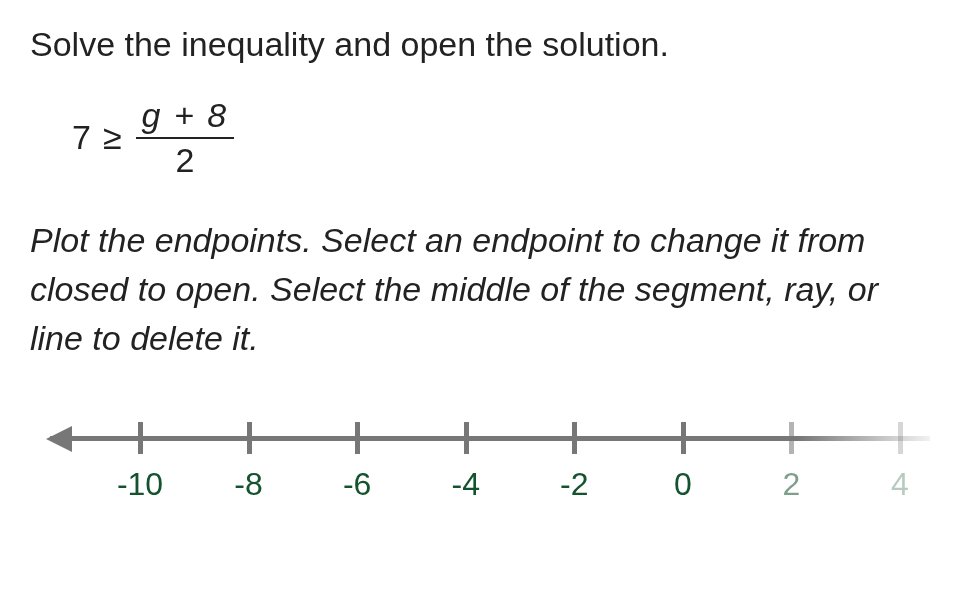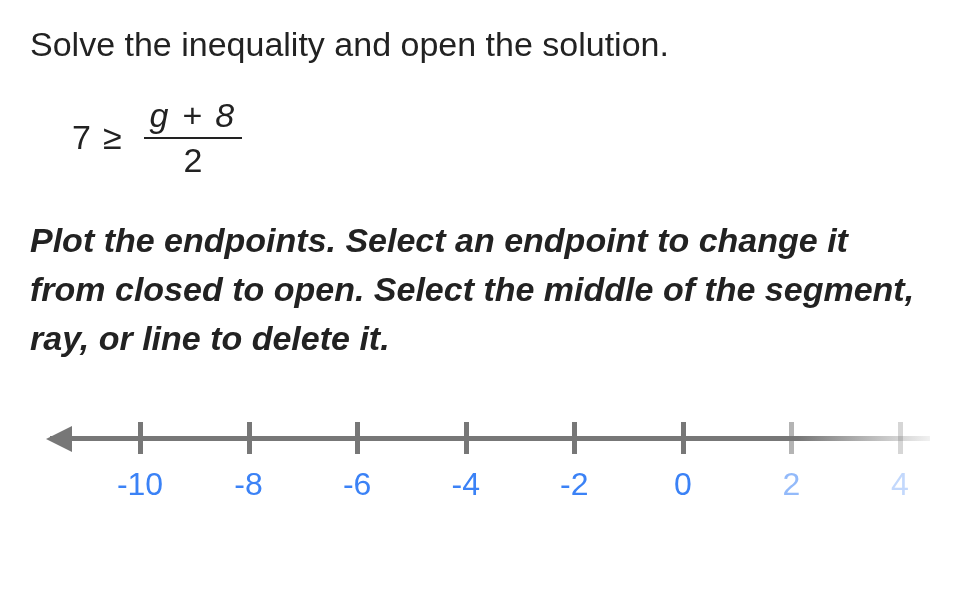--- a/index.html
+++ b/index.html
@@ -24,37 +24,36 @@
       margin-bottom: 36px;
     }
     .eq-left {
       margin-right: 12px;
     }
     .fraction {
       display: inline-flex;
       flex-direction: column;
       align-items: center;
       vertical-align: middle;
-      margin-left: 22px;
+      margin-left: 14px;
     }
     .fraction .num {
       font-style: italic;
       padding: 0 6px 2px 6px;
       border-bottom: 2.5px solid #222;
       letter-spacing: 2px;
     }
     .fraction .den {
       padding-top: 2px;
     }
     .instructions {
       font-size: 34px;
       font-style: italic;
       line-height: 1.45;
       margin-bottom: 50px;
-      font-weight: bold;
     }
     .numberline-wrap {
       position: relative;
       width: 880px;
       height: 110px;
       margin-left: 20px;
     }
     .axis-line {
       position: absolute;
       top: 22px;
@@ -76,21 +75,21 @@
       position: absolute;
       top: 8px;
       width: 5px;
       height: 32px;
       background: #777;
     }
     .tick-label {
       position: absolute;
       top: 52px;
       font-size: 32px;
-      color: #3b82f6;
+      color: #14532d;
       transform: translateX(-50%);
       text-align: center;
       white-space: nowrap;
     }
     .tick-fade { opacity: 0.55; }
     .tick-fade2 { opacity: 0.3; }
   </style>
 </head>
 <body>
 

